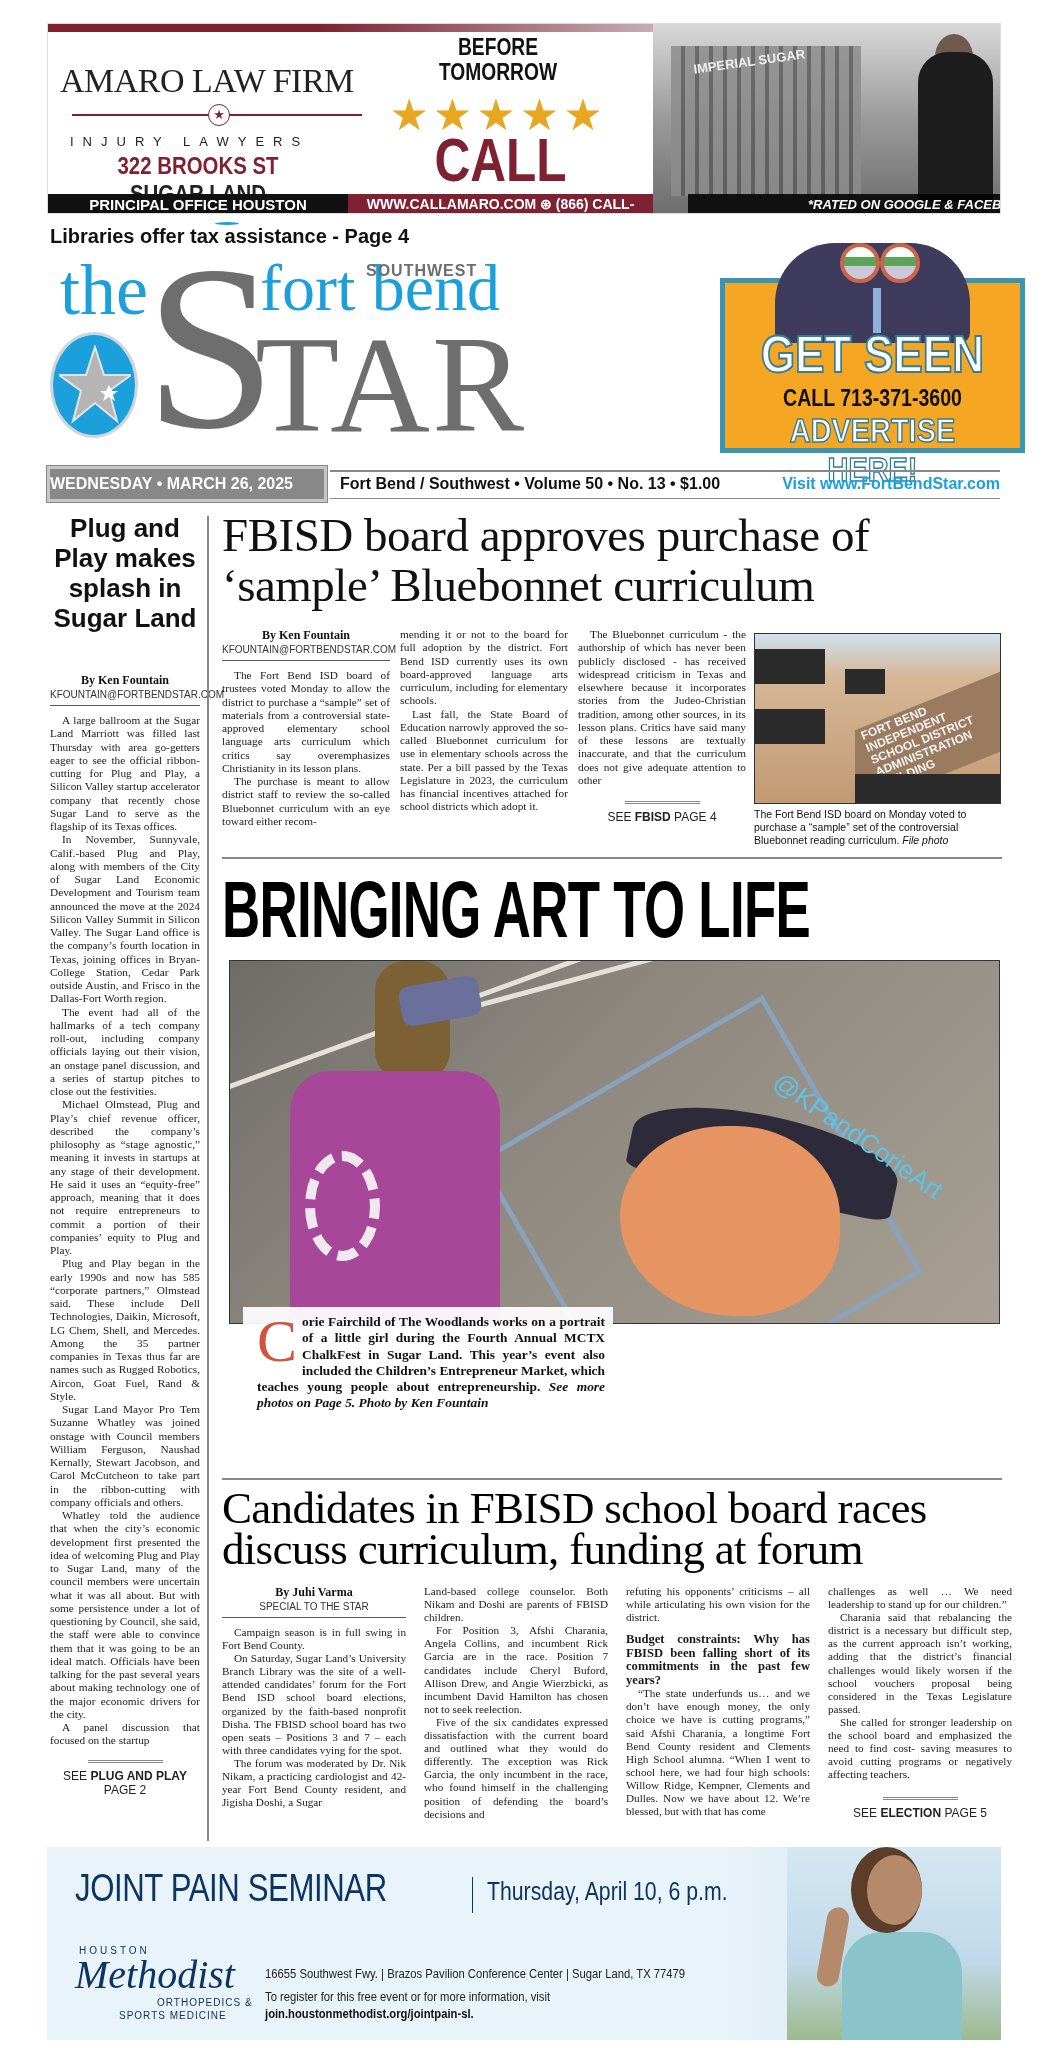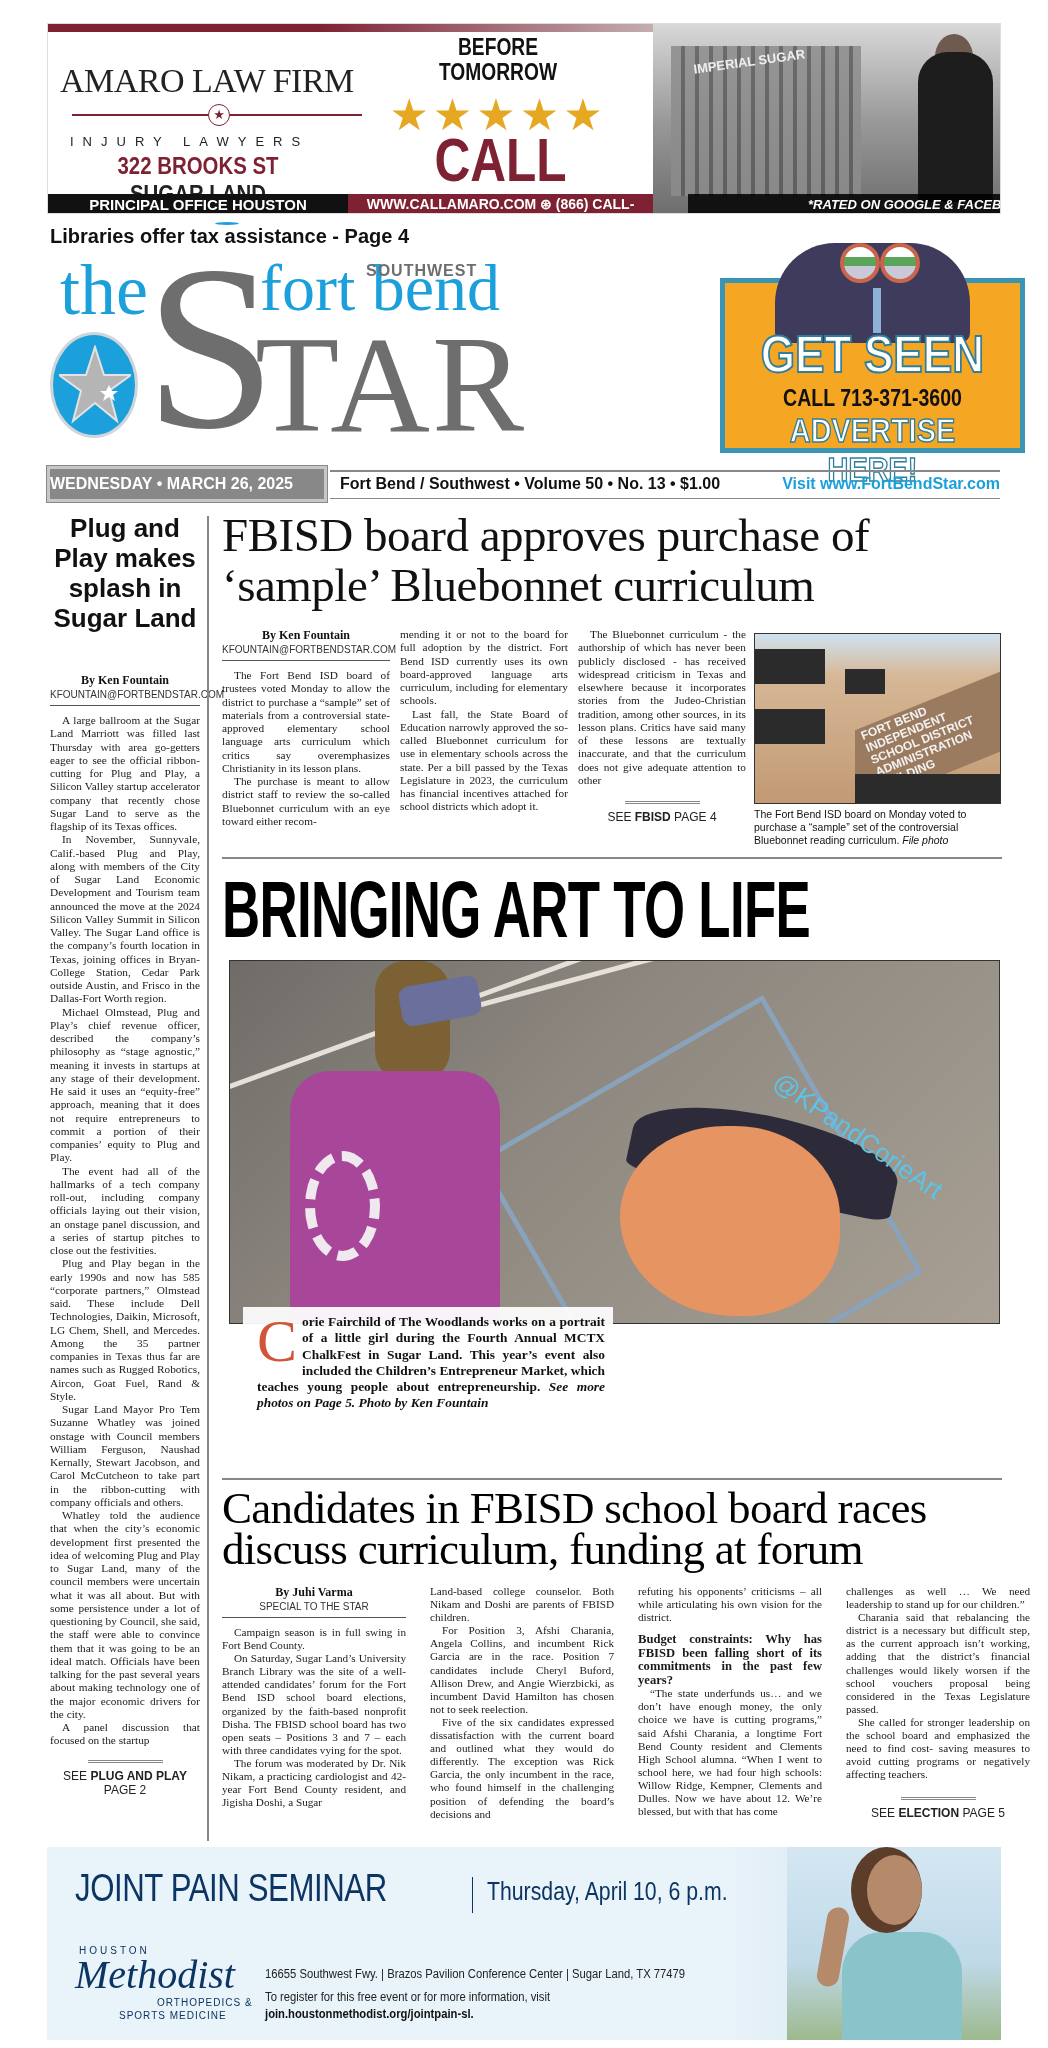--- a/index.html
+++ b/index.html
@@ -103,21 +103,21 @@
   .art-photo .handle { position: absolute; left: 555px; top: 105px; color: #5cc4e8; font-family: "Liberation Sans", sans-serif; font-size: 26px; transform: rotate(35deg); transform-origin: left top; }
   .art-photo .frame { position: absolute; left: 305px; top: 95px; width: 330px; height: 320px; border: 5px solid #88a3bb; transform: rotate(-30deg); }
   .art-caption { left: 243px; top: 1307px; width: 370px; height: 151px; background: rgba(255,255,255,0.93); padding: 7px 8px 0 14px; }
   .dropcap { float: left; font-family: "Liberation Serif", serif; font-size: 60px; line-height: 50px; color: #d2553a; margin-right: 5px; margin-top: 2px; }
   .art-caption-text { font-family: "Liberation Serif", serif; font-weight: bold; font-size: 13.4px; line-height: 16.3px; text-align: justify; color: #111; }
   .art-caption-text i { font-style: italic; }
   .art-rule { left: 222px; top: 1478px; width: 780px; height: 2px; background: #888; }
 
   
   .cand-head { left: 222px; top: 1488px; width: 790px; font-family: "Liberation Serif", serif; font-size: 45px; line-height: 41px; color: #000; letter-spacing: -0.7px; }
-  .cand-cols { left: 222px; top: 1585px; width: 780px; display: grid; grid-template-columns: 184px 184px 184px 184px; column-gap: 24px; }
+  .cand-cols { left: 222px; top: 1585px; width: 780px; display: grid; grid-template-columns: 184px 184px 184px 184px; column-gap: 18px; }
   .cand-cols .body-text { font-size: 11.2px; line-height: 13.1px; }
   .subhead { font-family: "Liberation Serif", serif; font-weight: bold; font-size: 12.6px; line-height: 13.5px; margin-top: 9px; }
 
   
   .bottom-ad { left: 47px; top: 1847px; width: 954px; height: 193px; background: linear-gradient(90deg, #e9f3fa 0%, #e9f3fa 70%, #cfe2ef 100%); overflow: hidden; }
   .jp-title { position: absolute; left: 28px; top: 20px; font-family: "Liberation Sans", sans-serif; font-size: 38px; color: #0d3563; transform: scaleX(0.82); transform-origin: left top; letter-spacing: -0.5px; }
   .jp-sep { position: absolute; left: 425px; top: 30px; width: 1px; height: 36px; background: #0d3563; }
   .jp-date { position: absolute; left: 440px; top: 30px; font-family: "Liberation Sans", sans-serif; font-size: 25px; color: #0d3563; transform: scaleX(0.85); transform-origin: left top; }
   .hm-houston { position: absolute; left: 32px; top: 98px; font-family: "Liberation Sans", sans-serif; font-size: 10px; color: #0d3563; letter-spacing: 3px; }
   .hm-name { position: absolute; left: 28px; top: 104px; font-family: "Liberation Serif", serif; font-style: italic; font-size: 40px; color: #0d3563; }
@@ -192,22 +192,22 @@
 <div class="abs visit">Visit www.FortBendStar.com</div>
 
 <div class="abs left-col">
   <div class="lc-head">Plug and Play makes splash in Sugar Land</div>
   <div class="byline">By Ken Fountain</div>
   <div class="byline-sub">KFOUNTAIN@FORTBENDSTAR.COM</div>
   <div class="by-rule"></div>
   <div class="body-text">
     <p>A large ballroom at the Sugar Land Marriott was filled last Thursday with area go-getters eager to see the official ribbon-cutting for Plug and Play, a Silicon Valley startup accelerator company that recently chose Sugar Land to serve as the flagship of its Texas offices.</p>
     <p>In November, Sunnyvale, Calif.-based Plug and Play, along with members of the City of Sugar Land Economic Development and Tourism team announced the move at the 2024 Silicon Valley Summit in Silicon Valley. The Sugar Land office is the company’s fourth location in Texas, joining offices in Bryan-College Station, Cedar Park outside Austin, and Frisco in the Dallas-Fort Worth region.</p>
+    <p>The event had all of the hallmarks of a tech company roll-out, including company officials laying out their vision, an onstage panel discussion, and a series of startup pitches to close out the festivities.</p>
     <p>Michael Olmstead, Plug and Play’s chief revenue officer, described the company’s philosophy as “stage agnostic,” meaning it invests in startups at any stage of their development. He said it uses an “equity-free” approach, meaning that it does not require entrepreneurs to commit a portion of their companies’ equity to Plug and Play.</p>
-    <p>The event had all of the hallmarks of a tech company roll-out, including company officials laying out their vision, an onstage panel discussion, and a series of startup pitches to close out the festivities.</p>
     <p>Plug and Play began in the early 1990s and now has 585 “corporate partners,” Olmstead said. These include Dell Technologies, Daikin, Microsoft, LG Chem, Shell, and Mercedes. Among the 35 partner companies in Texas thus far are names such as Rugged Robotics, Aircon, Goat Fuel, Rand &amp; Style.</p>
     <p>Sugar Land Mayor Pro Tem Suzanne Whatley was joined onstage with Council members William Ferguson, Naushad Kernally, Stewart Jacobson, and Carol McCutcheon to take part in the ribbon-cutting with company officials and others.</p>
     <p>Whatley told the audience that when the city’s economic development first presented the idea of welcoming Plug and Play to Sugar Land, many of the council members were uncertain what it was all about. But with some persistence under a lot of questioning by Council, she said, the staff were able to convince them that it was going to be an ideal match. Officials have been talking for the past several years about making technology one of the major economic drivers for the city.</p>
     <p>A panel discussion that focused on the startup</p>
   </div>
   <div class="see-rule"></div>
   <div class="see-also">
     <span>SEE</span>
     <b>PLUG AND PLAY</b><br>
     <span>PAGE 2</span>

